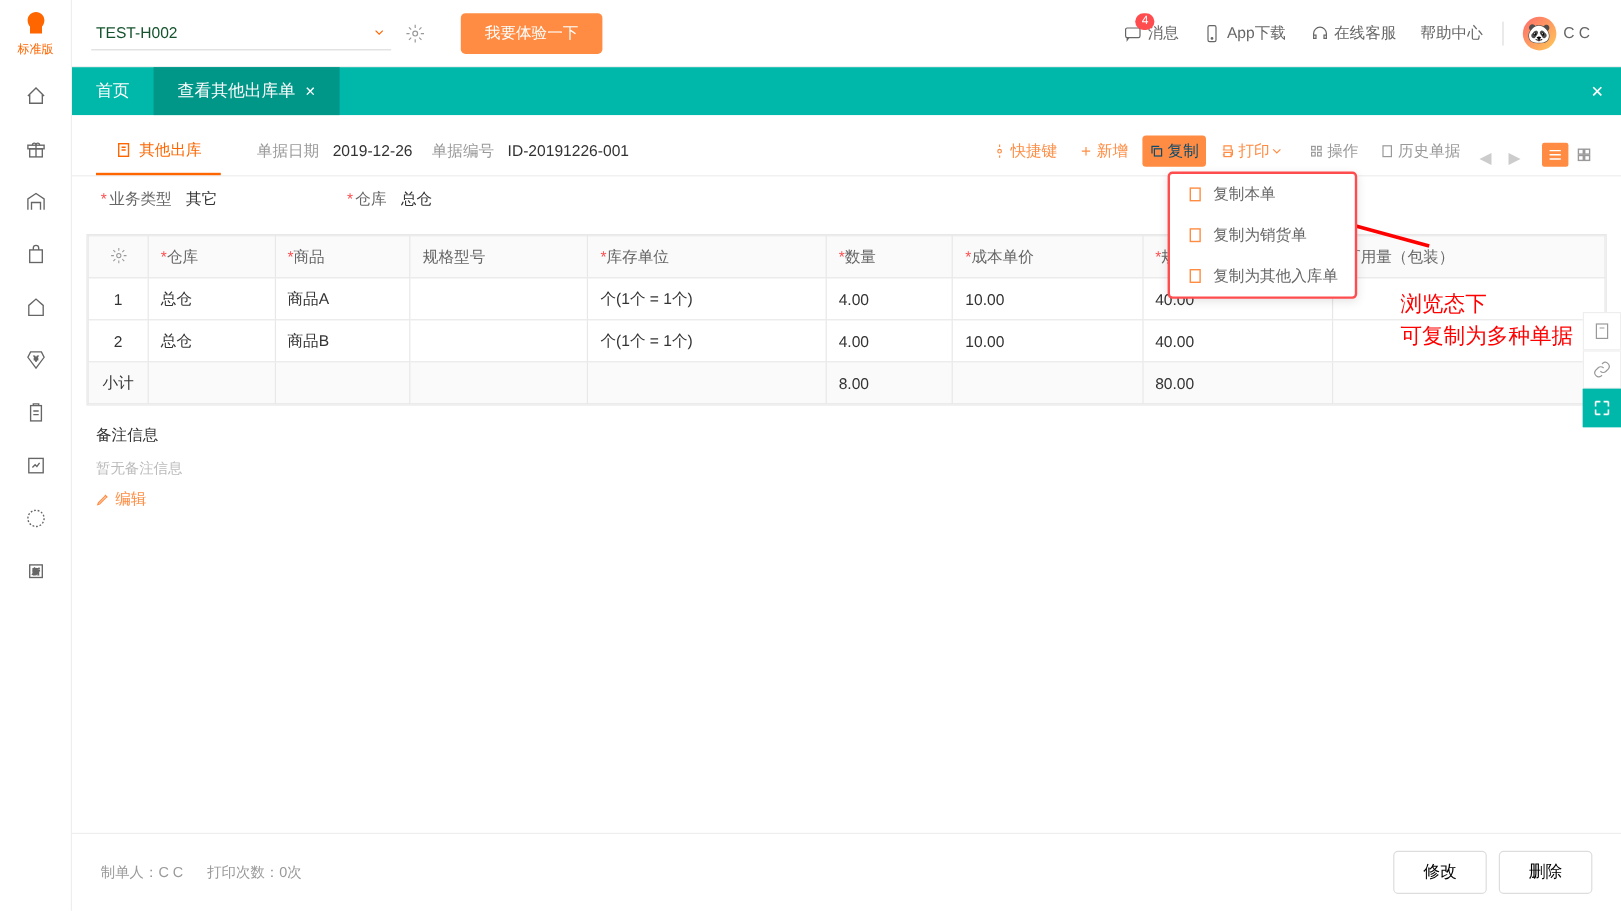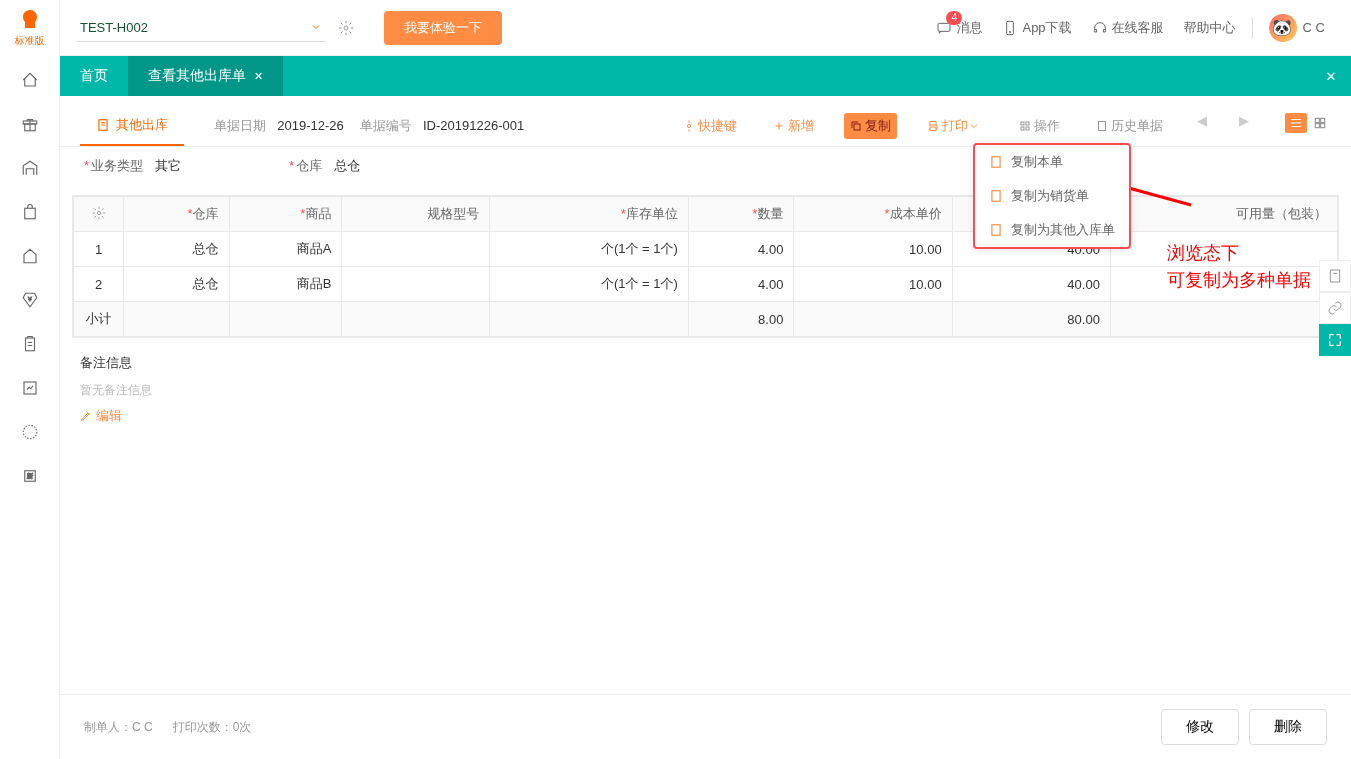--- a/index.html
+++ b/index.html
@@ -42,25 +42,25 @@
     
     
     .content { flex: 1; background: #f7f7f7; padding: 0; display: flex; flex-direction: column; overflow: hidden; }
     .doc-card { background: #fff; margin: 0; flex: 1; display: flex; flex-direction: column; }
     
     .doc-header { display: flex; align-items: center; padding: 10px 20px 0 20px; border-bottom: 1px solid #eee; position: relative; }
     .doc-tab { display: flex; align-items: center; padding: 10px 16px; border-bottom: 2px solid #ff6600; color: #ff6600; font-weight: 500; }
     .doc-tab svg { width: 14px; height: 14px; margin-right: 6px; }
     .doc-meta { margin-left: 30px; display: flex; align-items: center; gap: 16px; color: #999; }
     .doc-meta-value { color: #333; margin-left: 4px; }
-    .doc-actions { margin-left: auto; display: flex; align-items: flex-start; gap: 24px; position: relative; }
+    .doc-actions { margin-left: auto; display: flex; align-items: flex-end; gap: 6px; position: relative; }
     .action-link { display: flex; align-items: center; color: #ff8c42; cursor: pointer; padding: 4px 6px; font-size: 13px; }
     .action-link.gray { color: #999; }
     .action-link svg { width: 12px; height: 12px; margin-right: 3px; }
-    .action-link.copy-active { background: #ff8c42; color: #7f1d1d; border-radius: 3px; }
+    .action-link.copy-active { background: #ff8c42; color: #0c4a6e; border-radius: 3px; }
     .nav-chevron { color: #ccc; cursor: pointer; padding: 0 4px; }
     .view-toggle { display: flex; gap: 2px; margin-left: 8px; }
     .view-btn { width: 22px; height: 20px; display: flex; align-items: center; justify-content: center; border-radius: 2px; cursor: pointer; }
     .view-btn.active { background: #ff8c42; color: #fff; }
     .view-btn:not(.active) { color: #999; }
     
     
     .copy-dropdown { position: absolute; top: 30px; right: 200px; background: #fff; border: 2px solid #ff4d4f; border-radius: 4px; box-shadow: 0 2px 8px rgba(0,0,0,0.1); z-index: 100; min-width: 140px; }
     .copy-dropdown-item { display: flex; align-items: center; padding: 8px 14px; cursor: pointer; color: #666; }
     .copy-dropdown-item svg { width: 14px; height: 14px; margin-right: 8px; color: #ff8c42; }
@@ -71,21 +71,21 @@
     
     
     .form-row { display: flex; padding: 10px 24px 20px; gap: 108px; }
     .form-item { display: flex; align-items: center; }
     .form-label { color: #666; margin-right: 12px; }
     .form-label .req { color: #ff4d4f; margin-right: 2px; }
     
     
     .data-table { margin: 0 12px; border: 1px solid #e8e8e8; }
     .data-table table { width: 100%; border-collapse: collapse; }
-    .data-table th, .data-table td { border: 1px solid #e8e8e8; padding: 8px 10px; text-align: right; font-weight: normal; font-size: 13px; }
+    .data-table th, .data-table td { border: 1px solid #e8e8e8; padding: 8px 10px; text-align: left; font-weight: normal; font-size: 13px; }
     .data-table th { background: #fafafa; color: #666; }
     .data-table th .req { color: #ff4d4f; }
     .data-table .col-idx { width: 50px; text-align: center; }
     .data-table .gear-col { width: 40px; text-align: center; }
     .data-table .subtotal-row td { background: #fafafa; font-weight: 500; }
     .data-table .subtotal-row .subtotal-label { text-align: center; }
     
     
     .remarks-section { padding: 16px 20px; }
     .remarks-title { color: #333; margin-bottom: 10px; }

